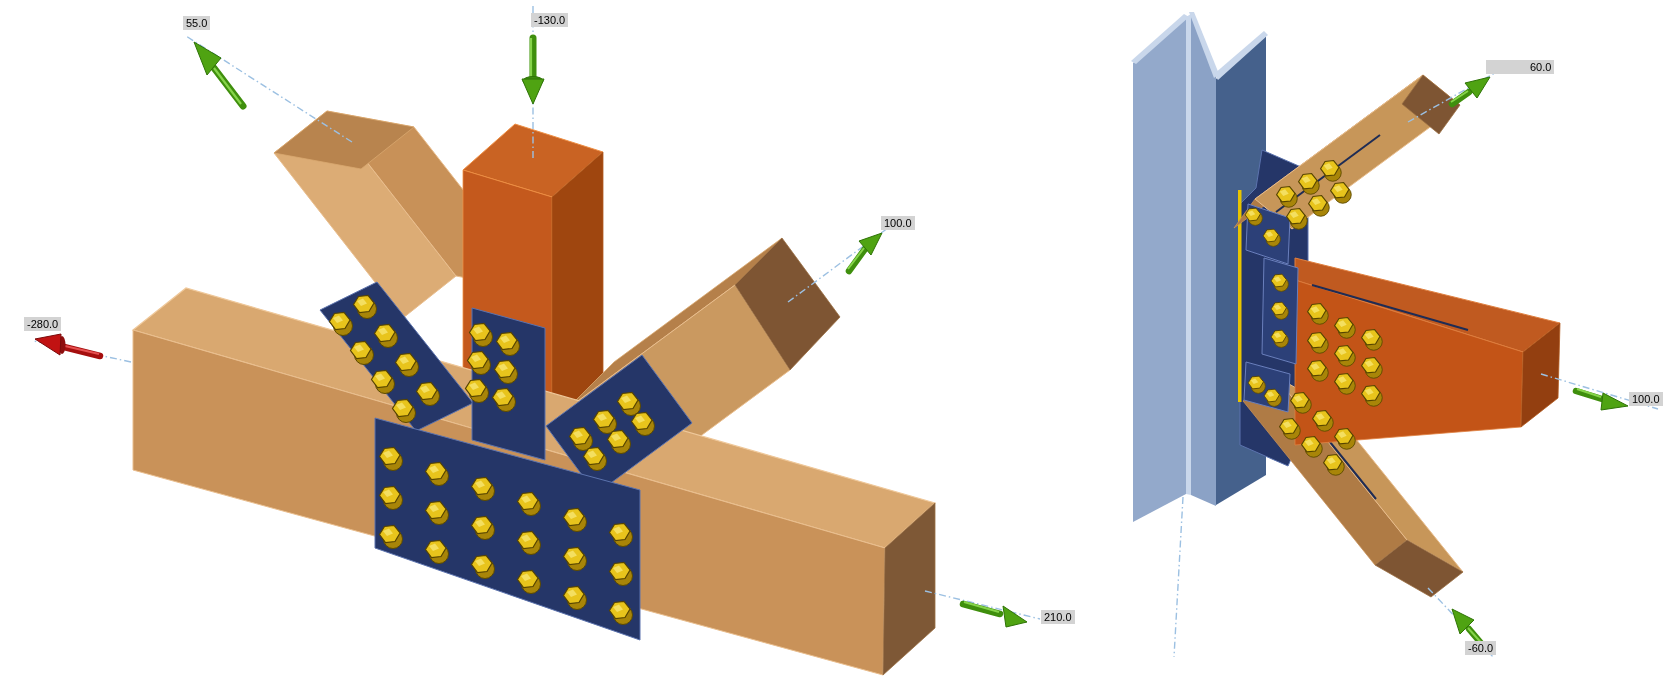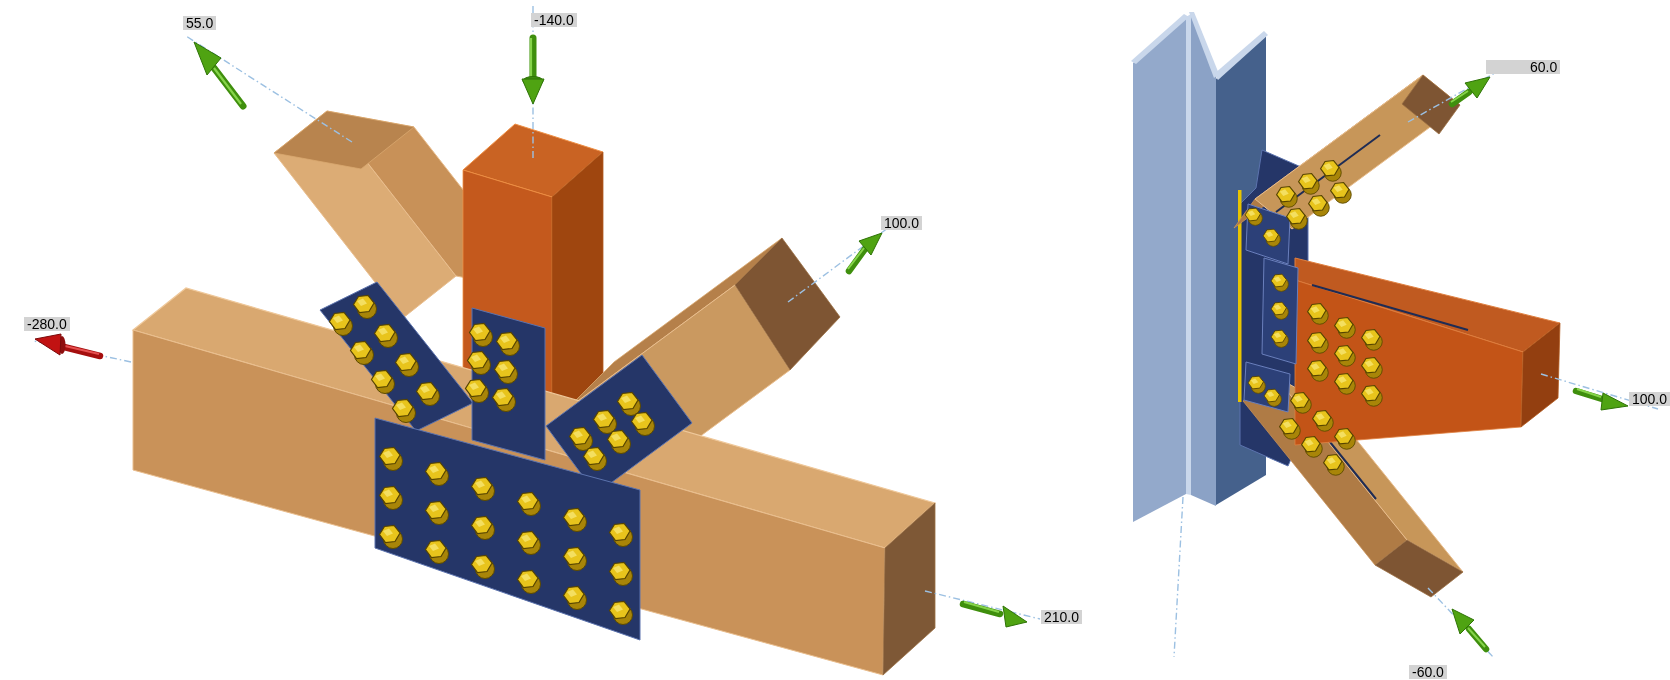--- a/index.html
+++ b/index.html
@@ -2,21 +2,21 @@
 <html><head>
 <meta charset="utf-8">
 <style>
   html,body{margin:0;padding:0;background:#fff;}
   #viewport{
     position:relative;width:1670px;height:680px;background:#ffffff;overflow:hidden;
     font-family:"Liberation Sans", sans-serif;
   }
   #scene-svg{position:absolute;left:0;top:0;}
   .force-label{
-    position:absolute;background:#D3D3D3;color:#000;font-size:14px;line-height:14px;
+    position:absolute;background:#D3D3D3;color:#000;font-size:11px;line-height:14px;
     padding:0 3px;white-space:nowrap;
   }
 </style>
 </head>
 <body>
 
 <div id="viewport">
 <svg id="scene-svg" width="1670" height="680" viewBox="0 0 1670 680">
   <defs>
     <g id="bolt-sym">
@@ -249,20 +249,20 @@
 
     <g>
       <line x1="1486" y1="649" x2="1469" y2="629" stroke="#3F8F0D" stroke-width="6.5" stroke-linecap="round"></line>
       <line x1="1485" y1="647" x2="1468" y2="628" stroke="#86D44A" stroke-width="2"></line>
       <polygon points="1452,609 1474,620 1460,634" fill="#4FA312" stroke="#2E7306" stroke-width="1"></polygon>
     </g>
   </g>
 </svg>
 
 <div class="force-label" style="left:183px;top:16px;">55.0</div>
-<div class="force-label" style="left:531px;top:13px;">-140.0</div>
+<div class="force-label" style="left:531px;top:13px;">-130.0</div>
 <div class="force-label" style="left:881px;top:216px;">100.0</div>
 <div class="force-label" style="left:24px;top:317px;">-280.0</div>
 <div class="force-label" style="left:1041px;top:610px;">210.0</div>
 <div class="force-label" style="left:1486px;top:60px;padding-left:44px;">60.0</div>
 <div class="force-label" style="left:1629px;top:392px;">100.0</div>
-<div class="force-label" style="left:1409px;top:641px;margin-top:24px;">-60.0</div>
+<div class="force-label" style="left:1465px;top:641px;">-60.0</div>
 </div>
 
 </body></html>

